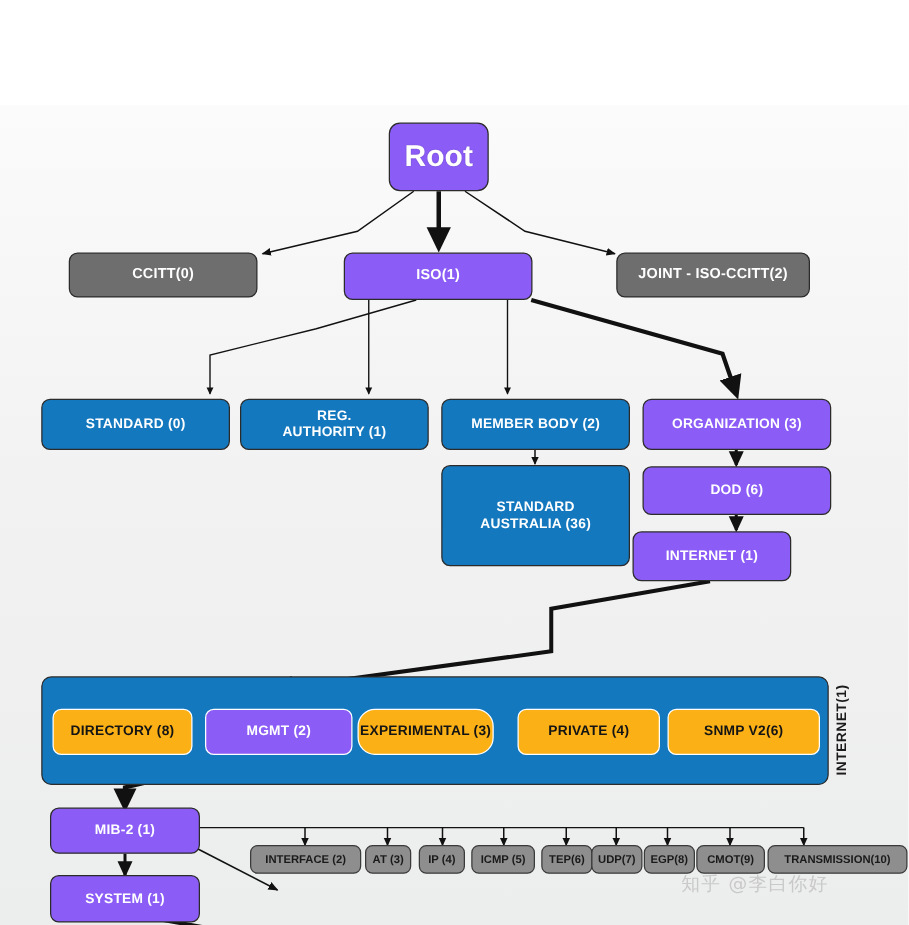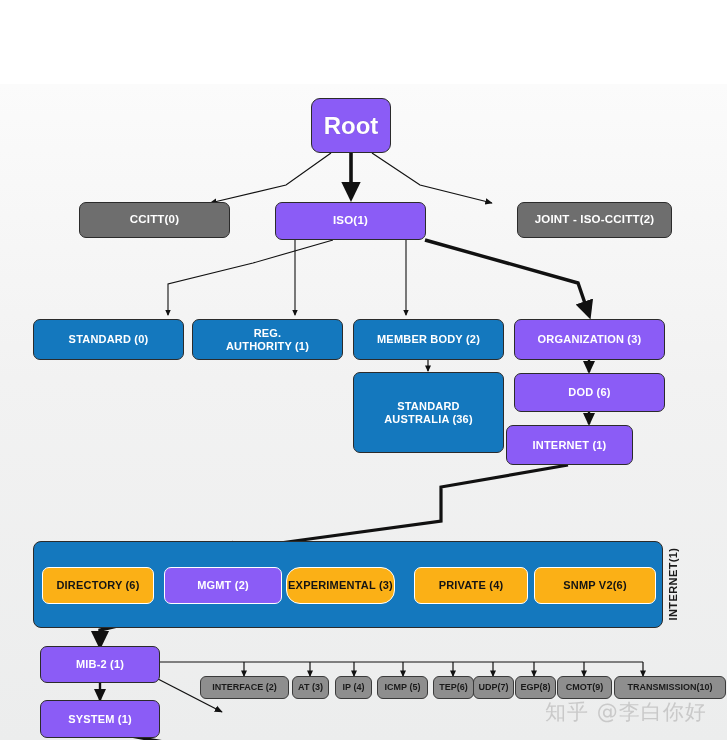--- a/index.html
+++ b/index.html
@@ -70,21 +70,21 @@
     text-align: center;
     border-radius: 7px;
     border: 1px solid #2b2b2b;
     color: #ffffff;
     font-weight: bold;
     line-height: 1.15;
     z-index: 3;
   }
   .green { background: #8b5cf6; }
   .blue  { background: #1478be; }
-  .gray  { background: #6e6e6e; margin-left: 24px; }
+  .gray  { background: #6e6e6e; }
   .orange{ background: #fbb016; color: #141414; border: 1px solid #ffffff; }
   .graysm{ background: #8e8e8e; color: #1a1a1a; border: 1px solid #3a3a3a; border-radius: 6px; text-align: center;}
 
   .node.root-node {
     font-size: 24px;
     border-radius: 9px;
     text-shadow: 0 0 1px rgba(0,0,0,.25);
   }
   .lvl2 { font-size: 11.5px; letter-spacing: .2px; }
   .lvl3 { font-size: 11px; letter-spacing: .2px; }
@@ -121,21 +121,21 @@
     color: #1b1b1b;
     letter-spacing: .4px;
   }
   .panel-child {
     z-index: 5;
   }
   #watermark {
     position: absolute;
     left: 545px;
     top: 698px;
-    font-size: 21px;
+    font-size: 15px;
     color: #c9c9c9;
     font-family: "DejaVu Sans", sans-serif;
     font-weight: 500;
     letter-spacing: 1px;
     z-index: 8;
     white-space: nowrap;
   }
 </style>
 </head>
 <body>
@@ -245,21 +245,21 @@
   <div class="node green lvl3" style="left:506px; top:425px; width:127px; height:40px;">
     <span>INTERNET (1)</span>
   </div>
 
   <div id="internet-panel"></div>
   <div id="internet-side-label">
     <span>INTERNET(1)</span>
   </div>
 
   <div class="node orange lvl3 panel-child" style="left:42px; top:567px; width:112px; height:37px;">
-    <span>DIRECTORY (6)</span>
+    <span>DIRECTORY (8)</span>
   </div>
   <div class="node green lvl3 panel-child" style="left:164px; top:567px; width:118px; height:37px; border:1px solid #ffffff;">
     <span>MGMT (2)</span>
   </div>
   <div class="node orange lvl3 panel-child" style="left:286px; top:567px; width:109px; height:37px;border-radius:14px;">
     <span>EXPERIMENTAL (3)</span>
   </div>
   <div class="node orange lvl3 panel-child" style="left:414px; top:567px; width:114px; height:37px;">
     <span>PRIVATE (4)</span>
   </div>

